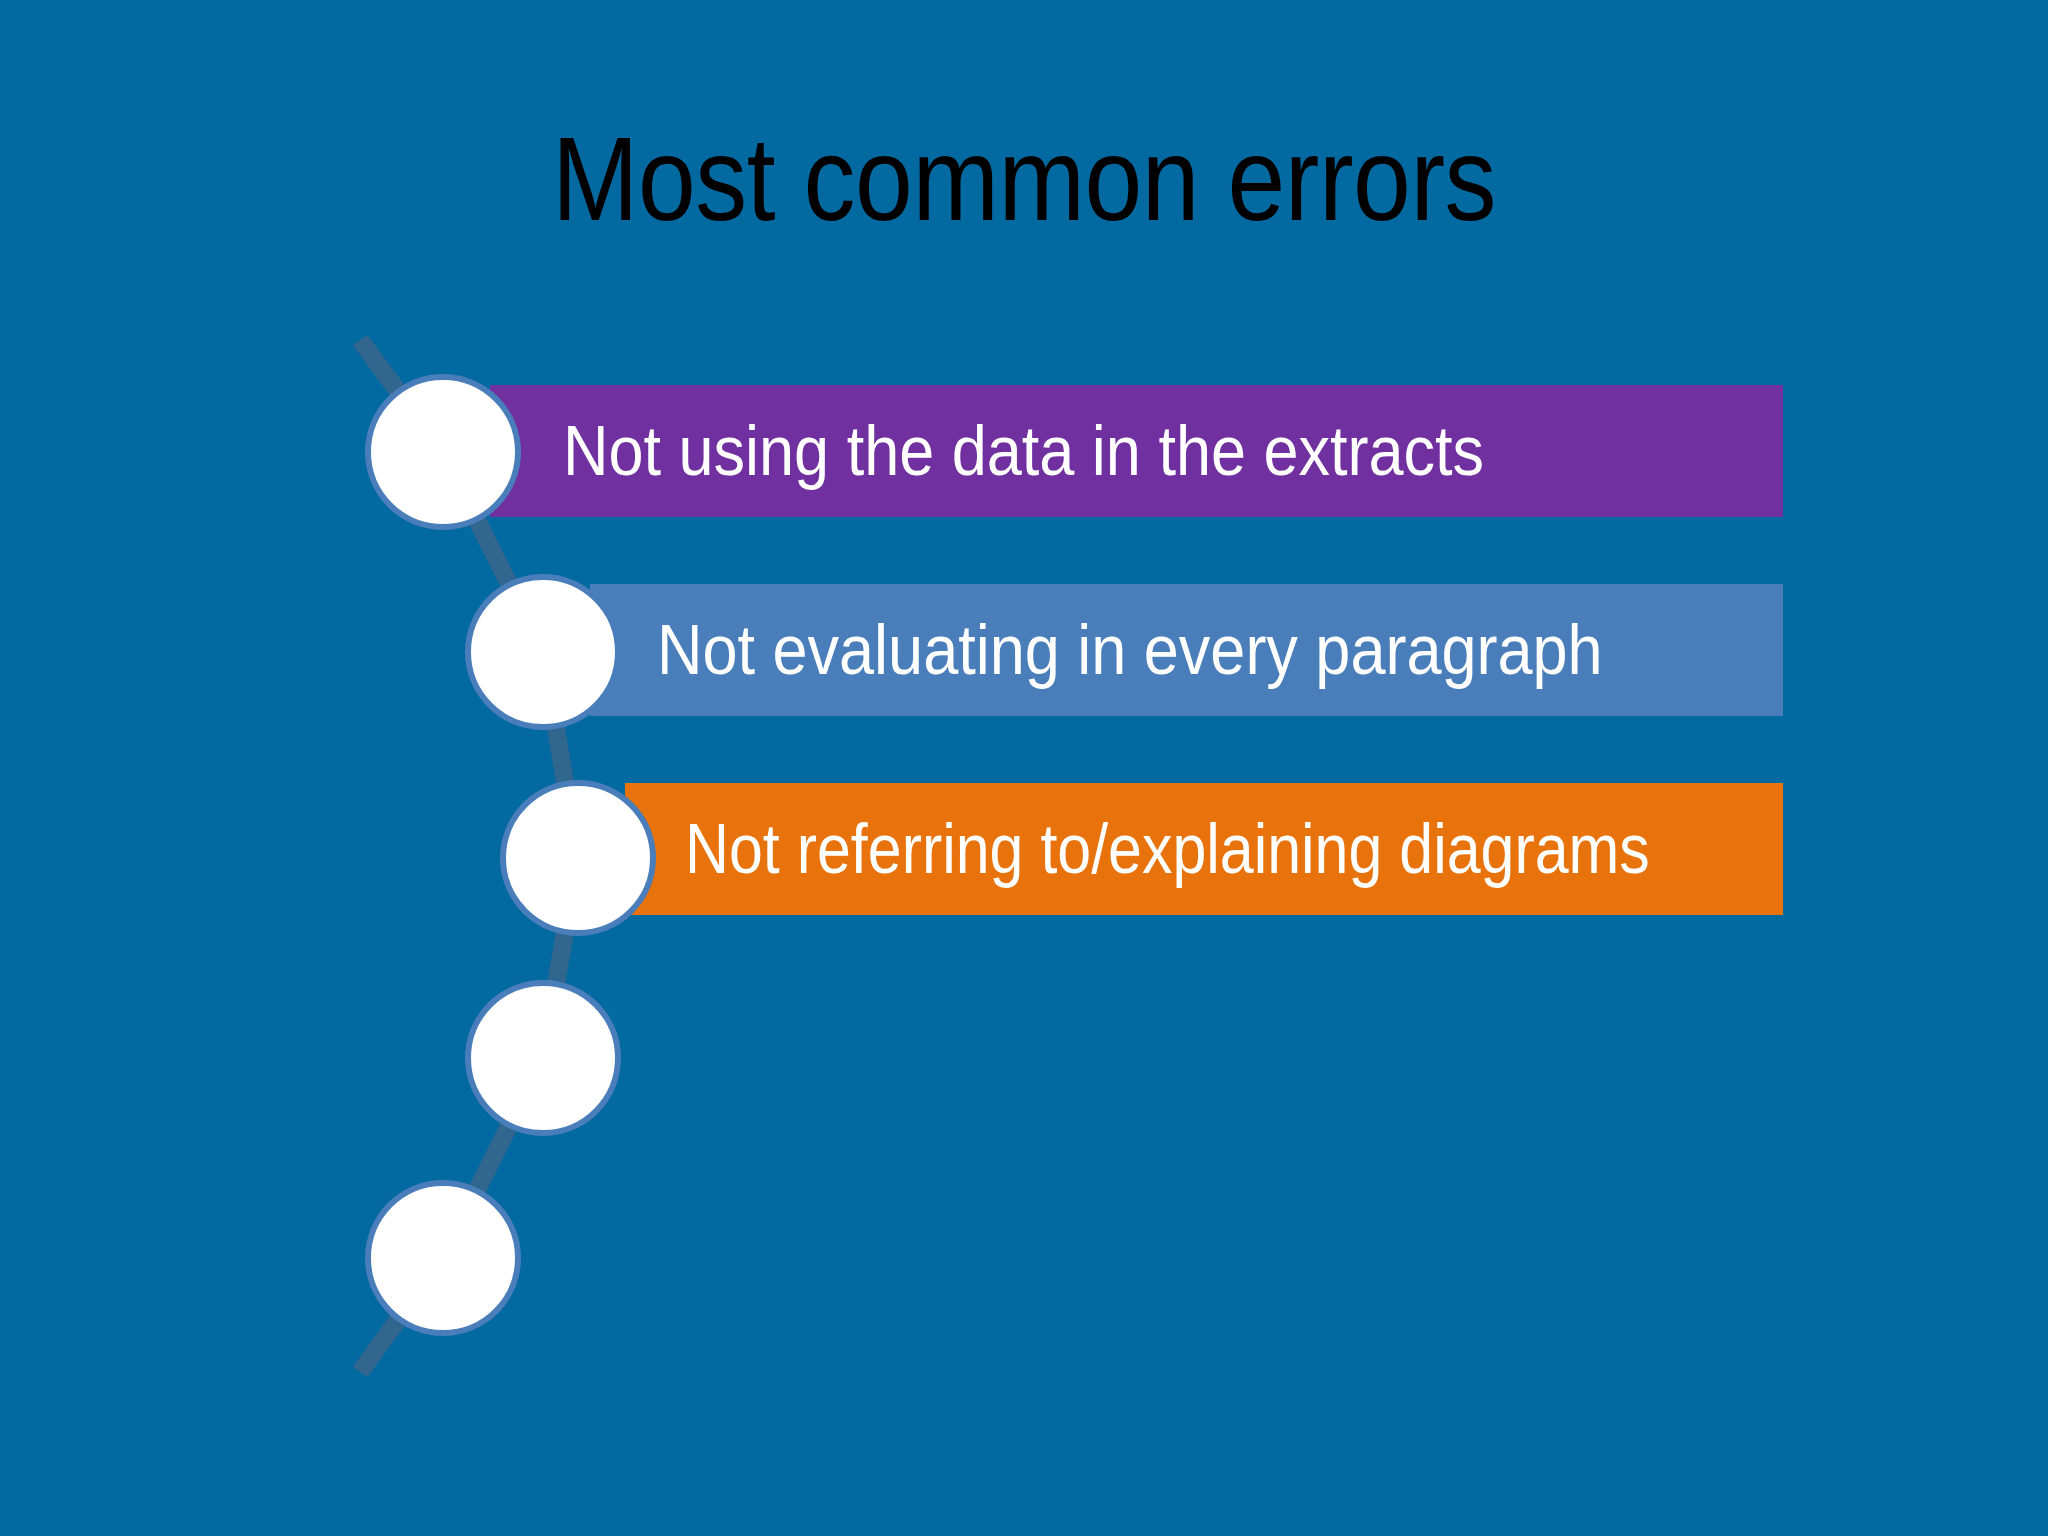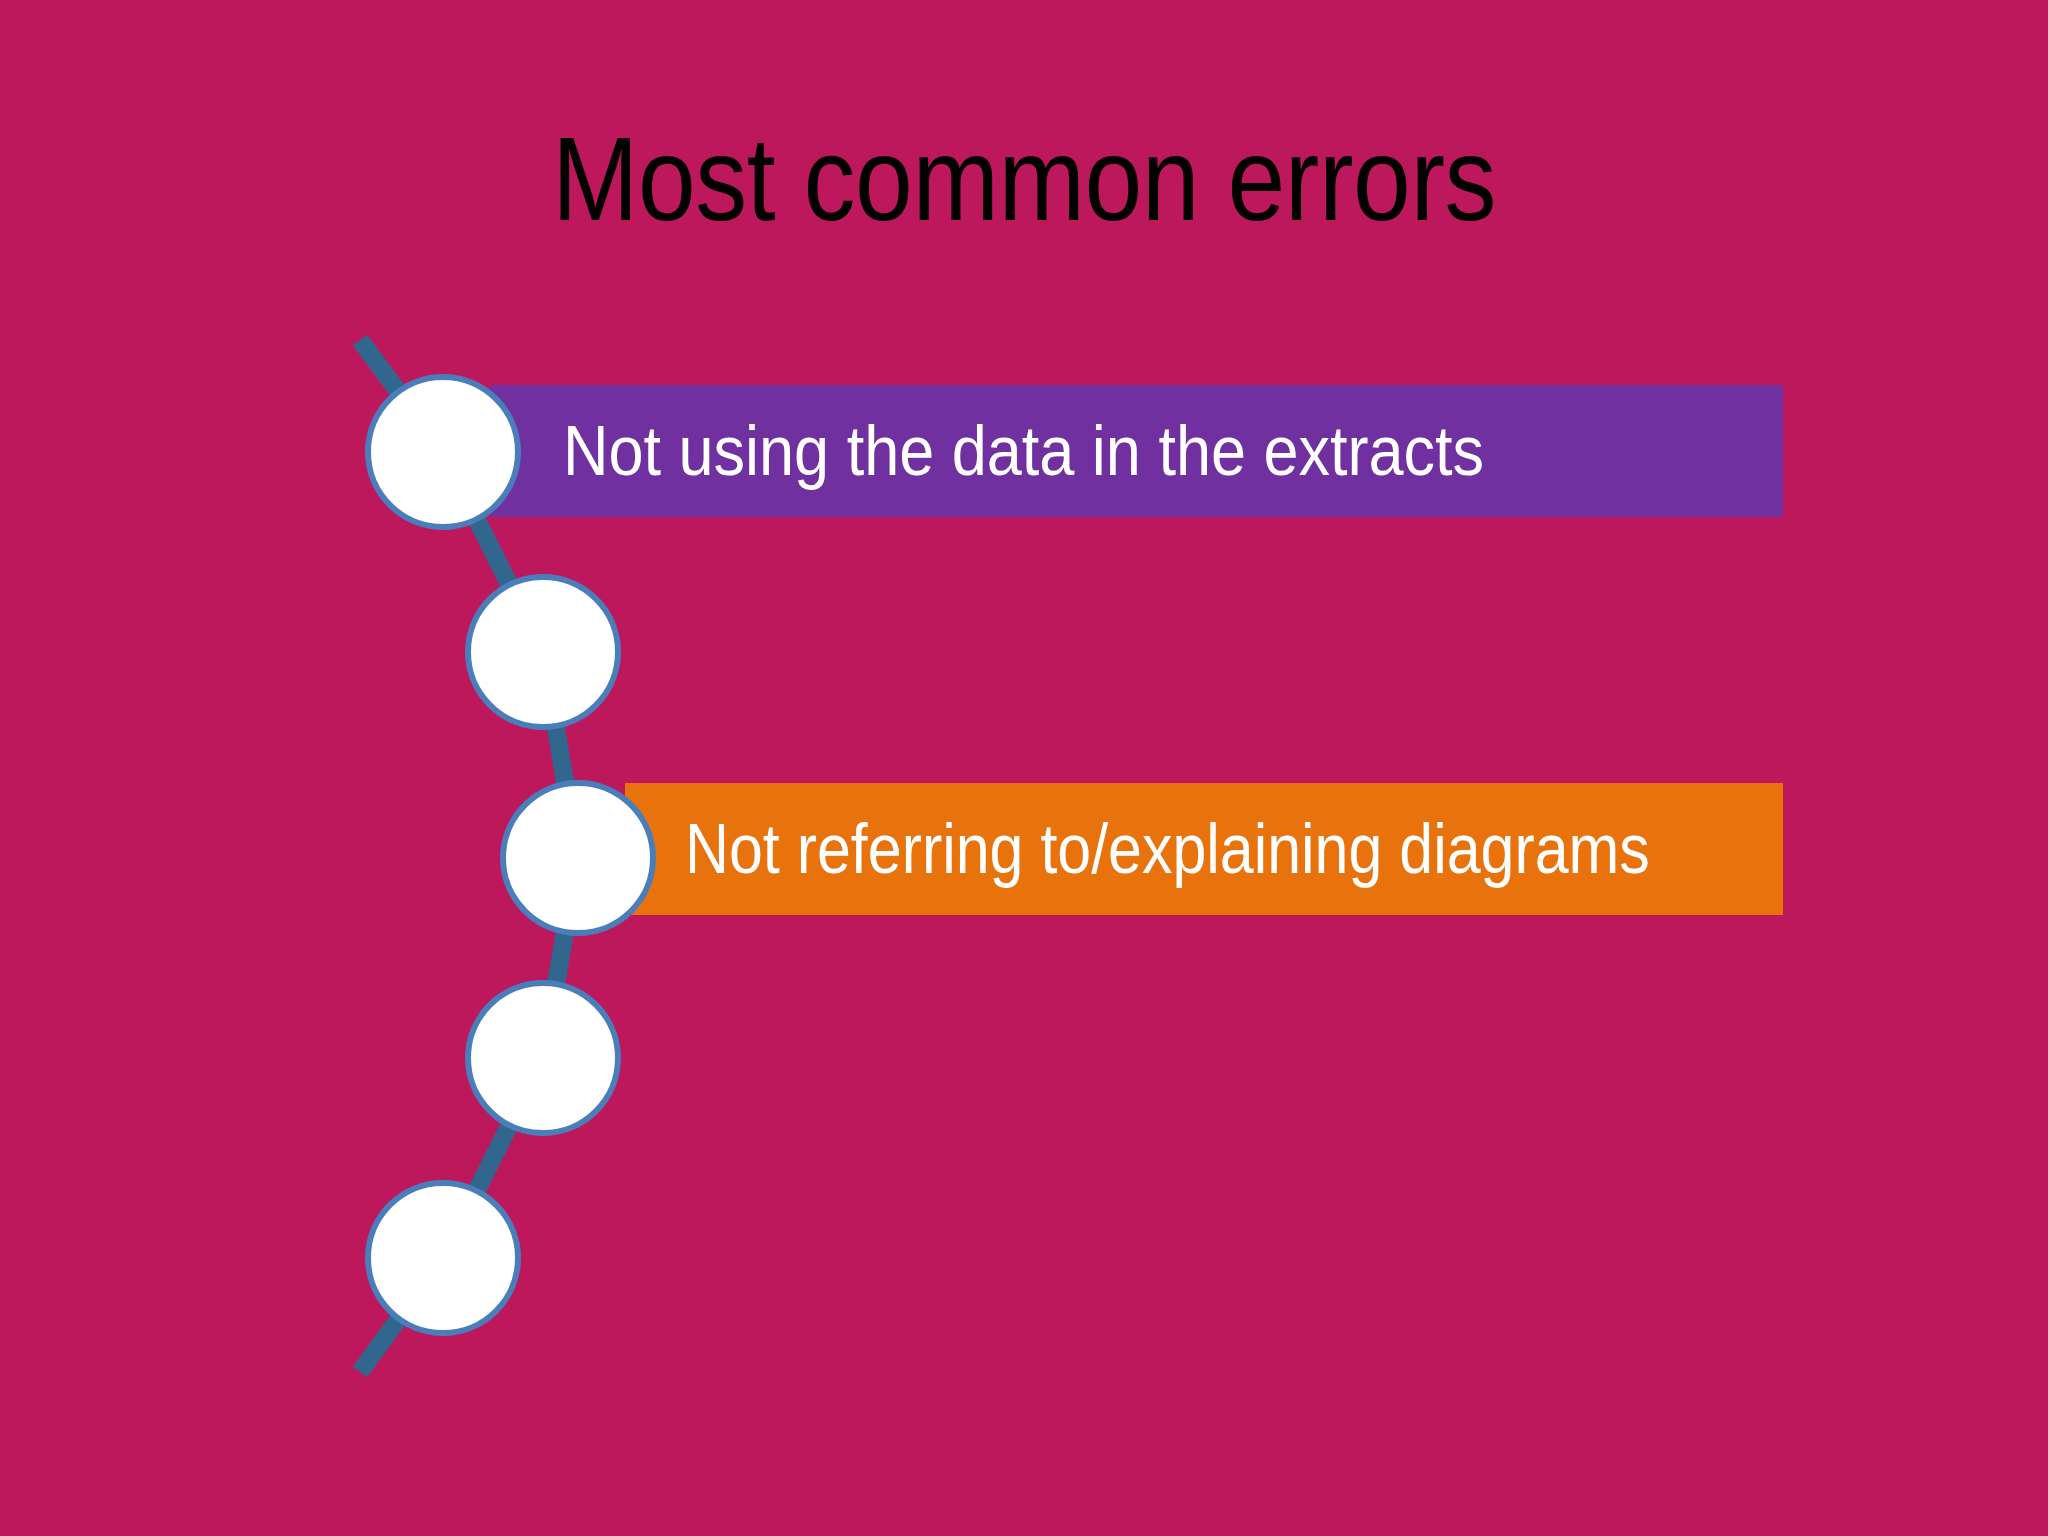--- a/index.html
+++ b/index.html
@@ -7,21 +7,21 @@
     padding: 0;
     background: #ffffff;
   }
   body {
     font-family: "Liberation Sans", sans-serif;
   }
   #slide {
     position: relative;
     width: 2048px;
     height: 1536px;
-    background: #be185d;
+    background: #0369a1;
     overflow: hidden;
   }
   #slide-title {
     position: absolute;
     left: 0;
     top: 118px;
     width: 2048px;
     text-align: center;
     font-family: "Liberation Sans", sans-serif;
     font-size: 118px;
@@ -93,20 +93,24 @@
 
     <svg id="connector-svg" viewBox="0 0 2048 1536">
       <polyline id="connector-path" points="360,340 443,452 543,652 578,858 543,1058 443,1258 360,1372" fill="none" stroke="#31678E" stroke-width="18" stroke-linecap="butt" stroke-linejoin="miter"></polyline>
     </svg>
 
     <div class="bar-row" style="left:490px; top:385px; width:1293px;">
       <div class="bar" style="background:#7030A0;"></div>
       <div class="bar-label" style="left:73px; transform:scaleX(0.9);">Not using the data in the extracts</div>
     </div>
 
+    <div class="bar-row" style="left:590px; top:584px; width:1193px;">
+      <div class="bar" style="background:#4A7EBB;"></div>
+      <div class="bar-label" style="left:67px; transform:scaleX(0.9);">Not evaluating in every paragraph</div>
+    </div>
 
     <div class="bar-row" style="left:625px; top:783px; width:1158px;">
       <div class="bar" style="background:#E8730C;"></div>
       <div class="bar-label" style="left:60px; transform:scaleX(0.87);">Not referring to/explaining diagrams</div>
     </div>
 
 
 
     <div class="node-circle" style="left:365px; top:374px; width:156px; height:156px;"></div>
     <div class="node-circle" style="left:465px; top:574px; width:156px; height:156px;"></div>

